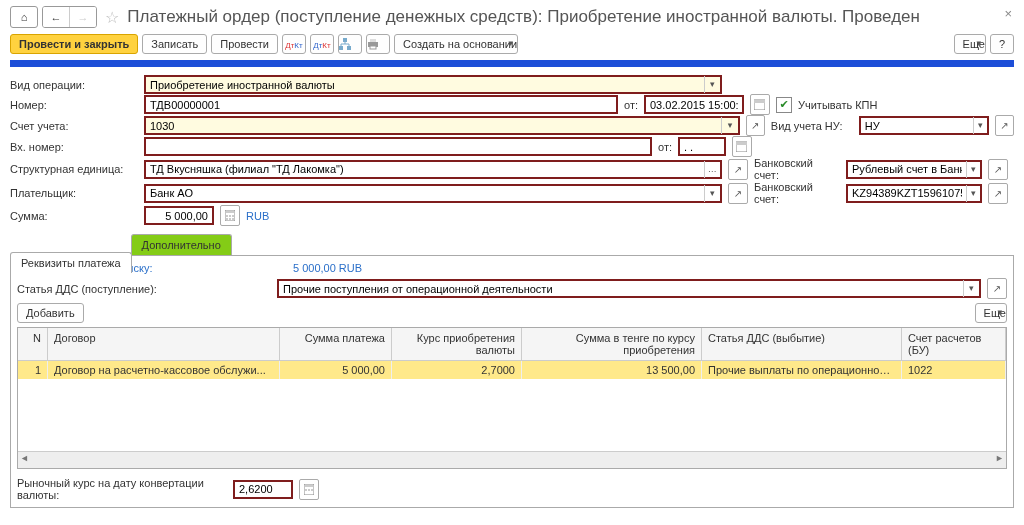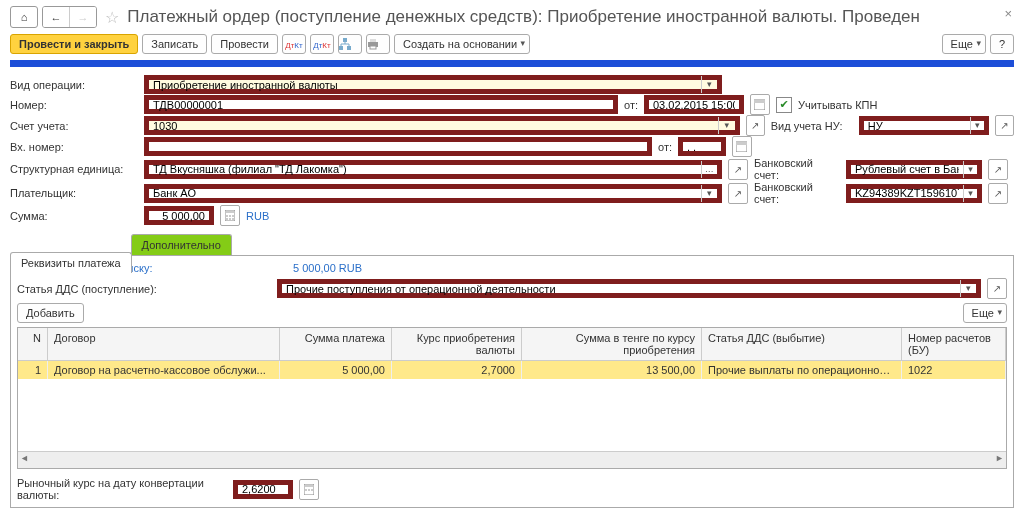--- a/index.html
+++ b/index.html
@@ -6,27 +6,27 @@
 .page{width:1024px;height:525px;position:relative;box-sizing:border-box;padding:6px 10px}
 .top-nav{display:flex;align-items:center;gap:4px;margin-bottom:4px}
 .nav-btn{border:1px solid #999;background:#fff;border-radius:3px;width:26px;height:20px;display:flex;align-items:center;justify-content:center;font-size:11px;cursor:pointer}
 .star{font-size:16px;color:#bbb;margin:0 4px}
 .title{font-size:17px;color:#555;white-space:nowrap}
 .close-x{position:absolute;right:12px;top:6px;font-size:13px;color:#888;cursor:pointer}
 .toolbar{display:flex;align-items:center;gap:4px;margin:6px 0 8px 0;border-bottom:7px solid #1d4ed8;padding-bottom:6px}
 .btn{border:1px solid #aaa;background:#fefefe;border-radius:3px;padding:3px 8px;font-size:11px;cursor:pointer;white-space:nowrap}
 .btn-yellow{background:#ffd23f;border-color:#d9a400;font-weight:bold}
 .btn-icon{width:22px;padding:3px 0;text-align:center}
-.btn-dd{padding-right:12px;position:relative}
+.btn-dd{padding-right:0;position:relative}
 .btn-dd::after{content:"▾";position:absolute;right:4px;top:3px;font-size:9px;color:#555}
 .spacer{flex:1}
 .form{display:flex;flex-direction:column;gap:0}
 .row{display:flex;align-items:center;gap:6px}
 .lbl{width:128px;flex:none;color:#333}
-.fld{display:flex;align-items:center;border:5px solid #7f1d1d;height:19px;background:#fff;box-sizing:border-box}
+.fld{display:flex;align-items:center;border:2px solid #7f1d1d;height:19px;background:#fff;box-sizing:border-box}
 .fld.yellow{background:#fffbe0}
 .fld input{border:none;outline:none;font-size:11px;padding:0 4px;width:100%;background:transparent}
 .fld .mini{border-left:1px solid #ccc;width:16px;text-align:center;font-size:9px;color:#555;cursor:pointer;line-height:17px}
 .ext{border:1px solid #aaa;width:18px;height:19px;display:flex;align-items:center;justify-content:center;font-size:10px;color:#555;border-radius:2px;cursor:pointer;background:#fff}
 .chk{width:14px;height:14px;border:1px solid #888;display:inline-flex;align-items:center;justify-content:center;color:#2a8b2a;font-size:11px;background:#fff}
 .tabs{display:flex;border-bottom:1px solid #aaa;margin-top:8px}
 .tab{border:1px solid #aaa;border-bottom:none;padding:4px 10px;background:#84cc16;cursor:pointer;margin-right:-1px;border-radius:3px 3px 0 0}
 .tab.active{background:#fff;position:relative;top:18px}
 .tab-body{border:1px solid #aaa;border-top:none;padding:6px}
 .link{color:#2a6fc9}
@@ -219,21 +219,21 @@
     <div class="btn btn-dd">Еще</div>
   </div>
   <div class="grid">
     <div class="grid-head">
       <div class="c-n">N</div>
       <div class="c-dog">Договор</div>
       <div class="c-sum">Сумма платежа</div>
       <div class="c-kurs">Курс приобретения валюты</div>
       <div class="c-tenge">Сумма в тенге по курсу приобретения</div>
       <div class="c-dds">Статья ДДС (выбытие)</div>
-      <div class="c-schet">Номер расчетов (БУ)</div>
+      <div class="c-schet">Счет расчетов (БУ)</div>
     </div>
     <div class="grid-body">
       <div class="grid-row sel">
         <div class="c-n">1</div>
         <div class="c-dog">Договор на расчетно-кассовое обслужи...</div>
         <div class="c-sum">5 000,00</div>
         <div class="c-kurs">2,7000</div>
         <div class="c-tenge">13 500,00</div>
         <div class="c-dds">Прочие выплаты по операционной дея...</div>
         <div class="c-schet">1022</div>

